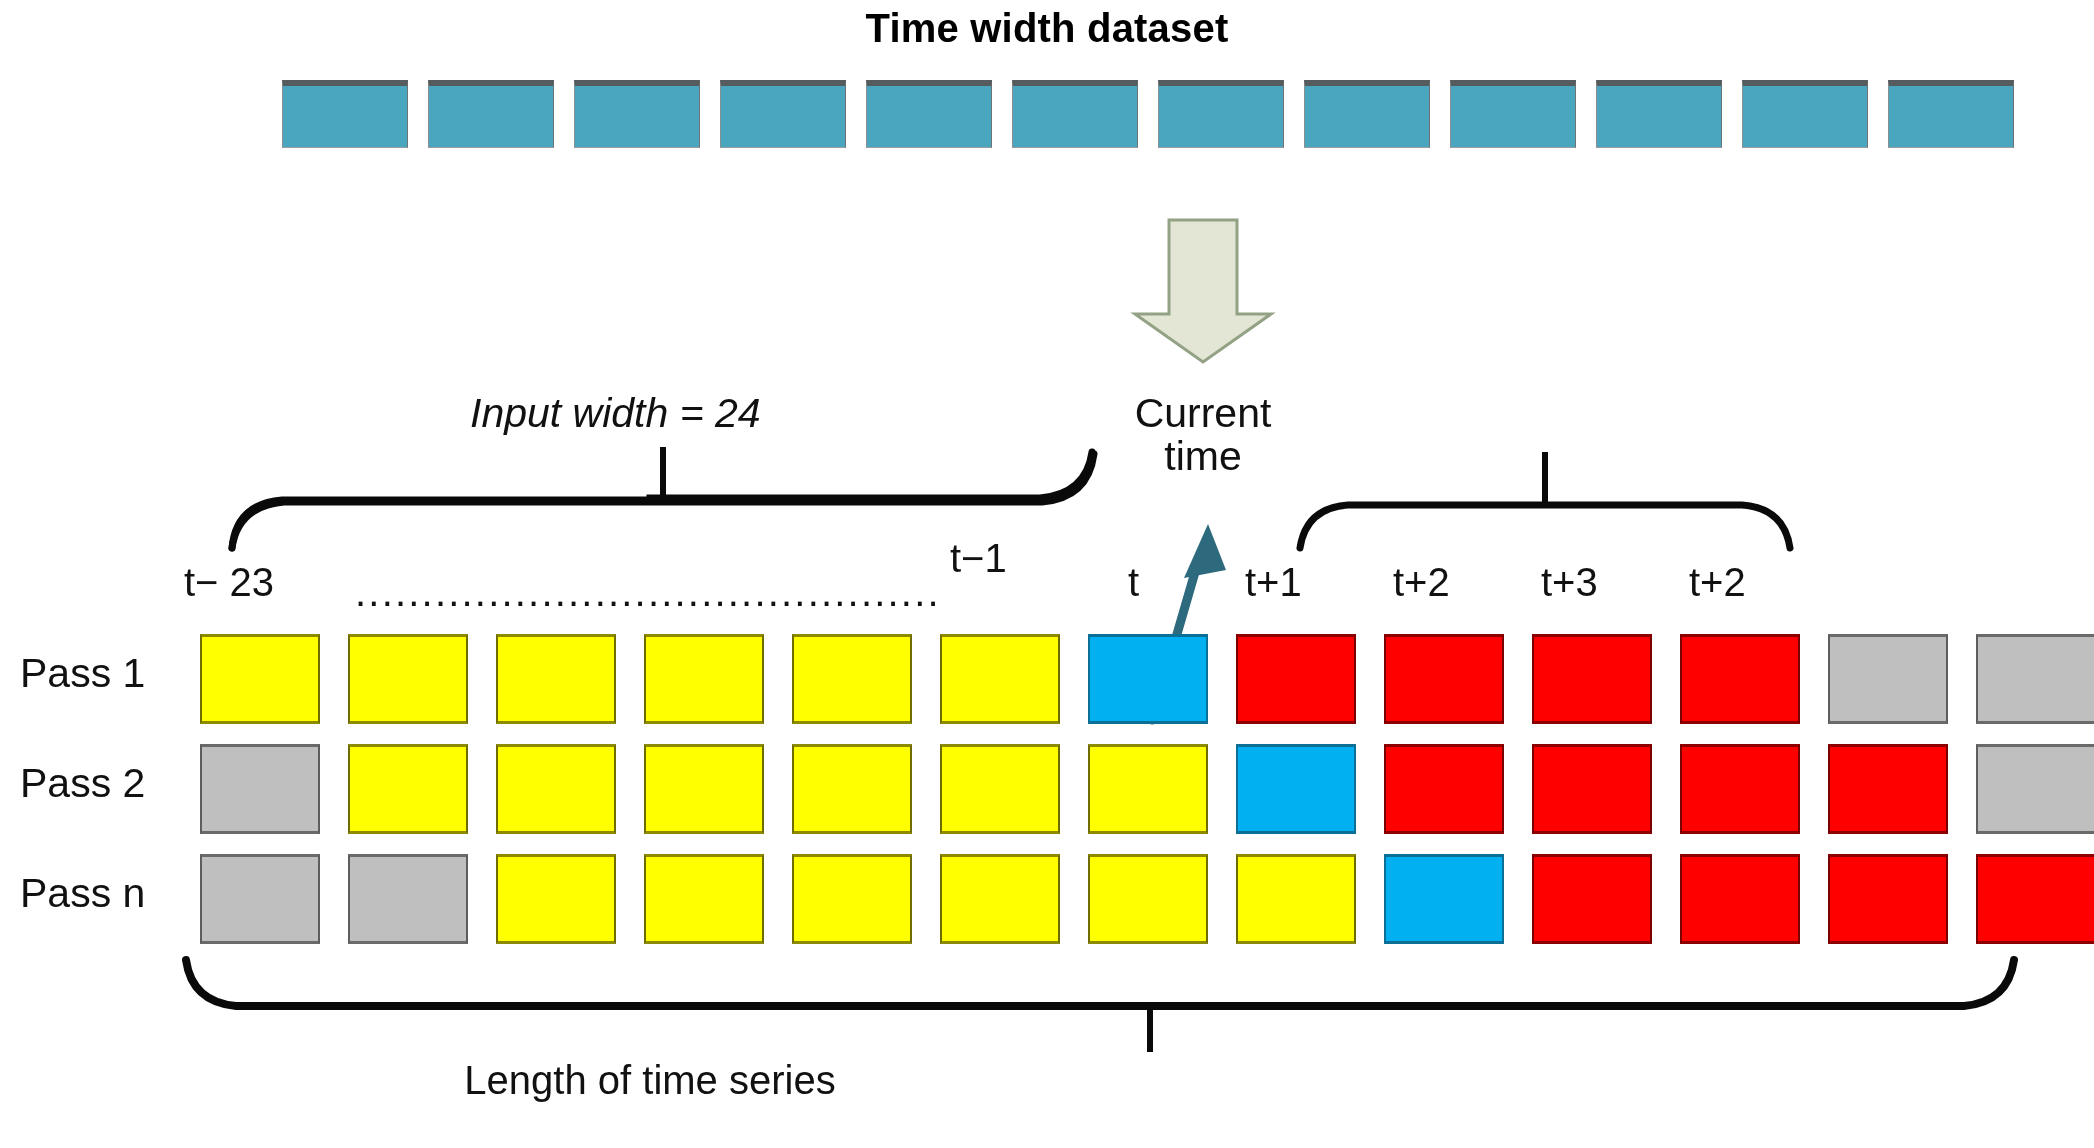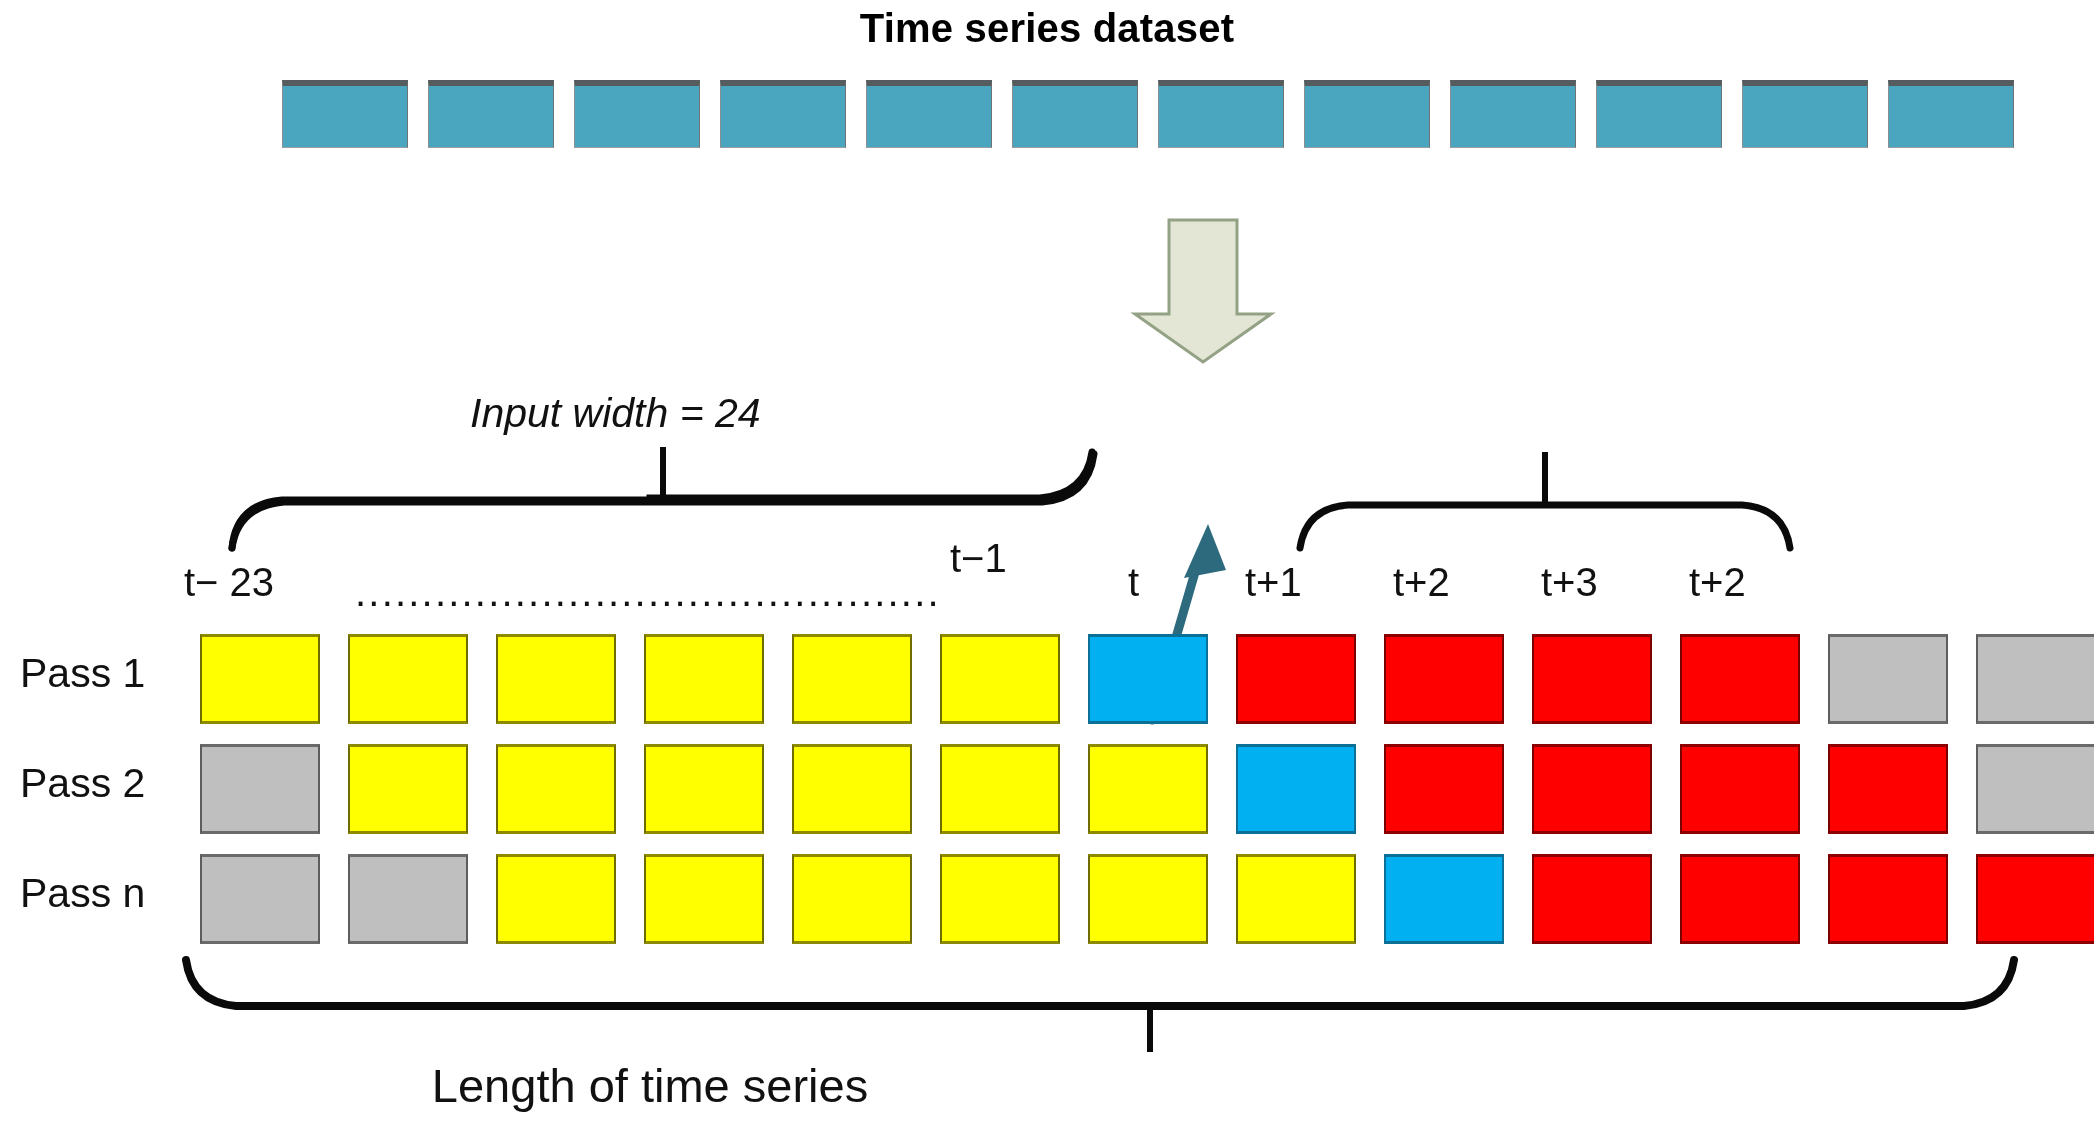--- a/index.html
+++ b/index.html
@@ -73,29 +73,29 @@
   .c-gray   { background: #bfbfbf; border-top-color:#6a6a6a; border-bottom-color:#6a6a6a;
               border-left-color:#5d5d5d; border-right-color:#5d5d5d; }
   .c-blue   { background: #00b0f0; border-top-color:#0b6f96; border-bottom-color:#0b6f96;
               border-left-color:#0b6f96; border-right-color:#0b6f96; }
   .c-red    { background: #ff0000; border-top-color:#8c0000; border-bottom-color:#8c0000;
               border-left-color:#7a0000; border-right-color:#7a0000; }
 
   
   #cap-length {
     position: absolute; left: 0; top: 1058px; width: 1300px;
-    text-align: center; font-size: 47px; color: #111;
+    text-align: center; font-size: 40px; color: #111;
   }
 </style>
 </head>
 <body>
 
 <div id="stage">
 
-  <div id="title">Time series dataset</div>
+  <div id="title">Time width dataset</div>
 
   <div id="dataset-strip">
       <div class="tealbox" style="left: 282px; background: rgb(74, 165, 190);"></div>
       <div class="tealbox" style="left: 428px; background: rgb(74, 165, 190);"></div>
       <div class="tealbox" style="left: 574px; background: rgb(74, 165, 190);"></div>
       <div class="tealbox" style="left: 720px; background: rgb(74, 165, 190);"></div>
       <div class="tealbox" style="left: 866px; background: rgb(74, 165, 190);"></div>
       <div class="tealbox" style="left: 1012px; background: rgb(74, 165, 190);"></div>
       <div class="tealbox" style="left: 1158px; background: rgb(74, 165, 190);"></div>
       <div class="tealbox" style="left: 1304px; background: rgb(74, 165, 190);"></div>
@@ -103,20 +103,21 @@
       <div class="tealbox" style="left: 1596px; background: rgb(74, 165, 190);"></div>
       <div class="tealbox" style="left: 1742px; background: rgb(74, 165, 190);"></div>
       <div class="tealbox" style="left: 1888px; background: rgb(74, 165, 190);"></div>
     </div>
 
   <svg id="down-arrow" viewBox="0 0 150 146">
     <polygon points="41,2 109,2 109,96 143,96 75,144 7,96 41,96" fill="#e3e6d5" stroke="#93a184" stroke-width="3" stroke-linejoin="miter"></polygon>
   </svg>
 
   <div class="caption" id="cap-input">Input width = 24</div>
+  <div class="caption" id="cap-current">Current time</div>
 
   <svg id="overlay" viewBox="0 0 2094 1148">
 
     <g>
       <path d="M 232,548 Q 236,504 282,500 L 650,500 L 650,498 L 1040,498 Q 1086,494 1092,452" fill="none" stroke="#0a0a0a" stroke-width="7" stroke-linecap="round" transform="translate(0,0)"></path>
       <path d="M 232,548 Q 238,506 284,502 L 1042,502 Q 1088,498 1094,454" fill="none" stroke="#0a0a0a" stroke-width="7" stroke-linecap="round"></path>
       <line x1="663" y1="447" x2="663" y2="500" stroke="#0a0a0a" stroke-width="6"></line>
     </g>
 
     <g>

